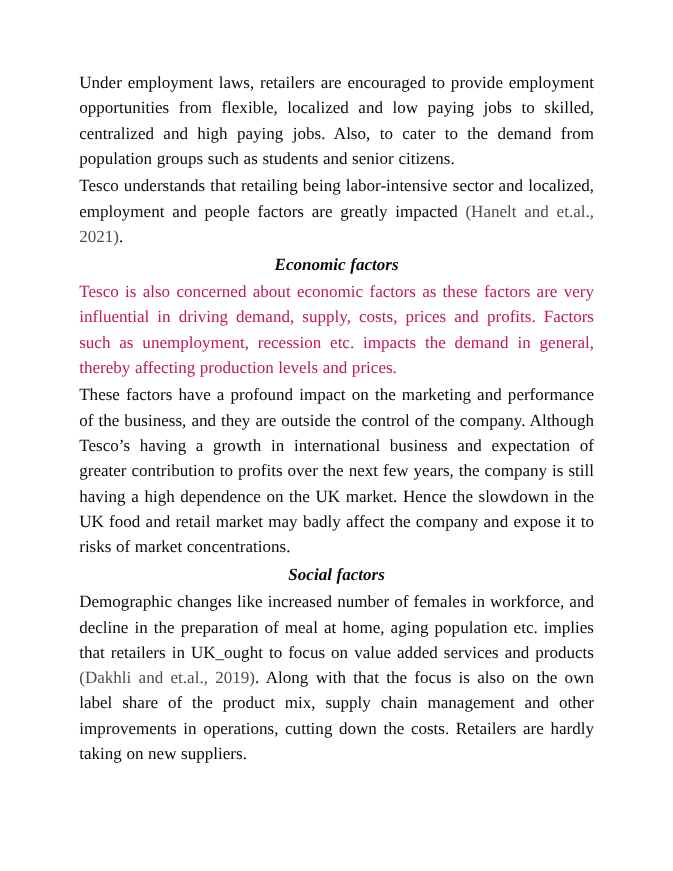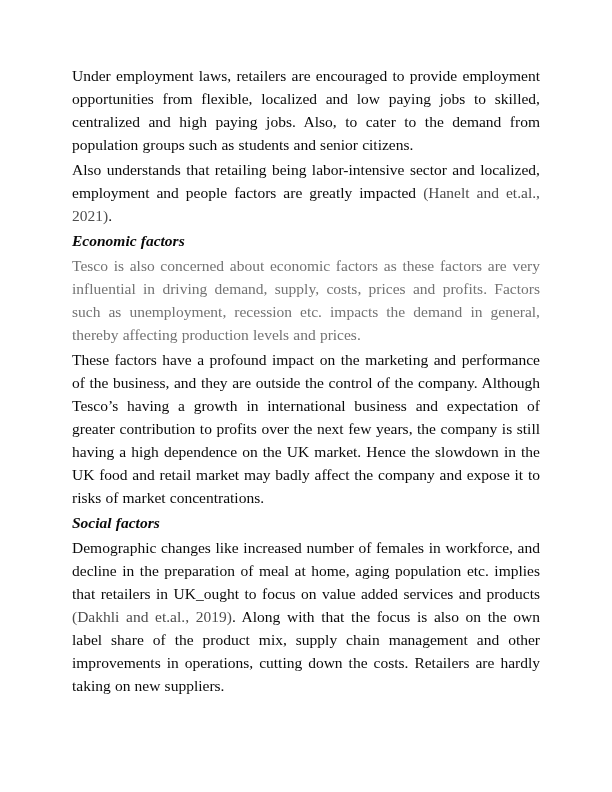--- a/index.html
+++ b/index.html
@@ -25,32 +25,32 @@
     font-size: 15.5px;
     line-height: 23px;
     color: #0a0a0a;
     text-align: justify;
     margin: 0 0 2px 0;
     word-spacing: 0.02em;
   }
   p.para.heading {
     font-weight: bold;
     font-style: italic;
-    text-align: left;
+    text-align: center;
   }
   .citation {
     color: #4d4d4d;
   }
 </style>
 </head>
 <body>
 
 <div class="page">
   <div class="content" id="doc-content">
       <p class="para" style="color: rgb(10, 10, 10);"><span class="run">Under employment laws, retailers are encouraged to provide employment opportunities from flexible, localized and low paying jobs to skilled, centralized and high paying jobs. Also, to cater to the demand from population groups such as students and senior citizens.</span></p>
-      <p class="para" style="color: rgb(10, 10, 10);"><span class="run">Also understands that retailing being labor-intensive sector and localized, employment and people factors are greatly impacted </span><span class="citation" style="color: rgb(77, 77, 77);">(Hanelt and et.al., 2021)</span><span class="run">.</span></p>
+      <p class="para" style="color: rgb(10, 10, 10);"><span class="run">Tesco understands that retailing being labor-intensive sector and localized, employment and people factors are greatly impacted </span><span class="citation" style="color: rgb(77, 77, 77);">(Hanelt and et.al., 2021)</span><span class="run">.</span></p>
       <p class="para heading" style="color: rgb(10, 10, 10);"><span class="run">Economic factors</span></p>
-      <p class="para" style="color: #737373;"><span class="run">Tesco is also concerned about economic factors as these factors are very influential in driving demand, supply, costs, prices and profits. Factors such as unemployment, recession etc. impacts the demand in general, thereby affecting production levels and prices.</span></p>
+      <p class="para" style="color: #be185d;"><span class="run">Tesco is also concerned about economic factors as these factors are very influential in driving demand, supply, costs, prices and profits. Factors such as unemployment, recession etc. impacts the demand in general, thereby affecting production levels and prices.</span></p>
       <p class="para" style="color: rgb(10, 10, 10);"><span class="run">These factors have a profound impact on the marketing and performance of the business, and they are outside the control of the company. Although Tesco’s having a growth in international business and expectation of greater contribution to profits over the next few years, the company is still having a high dependence on the UK market. Hence the slowdown in the UK food and retail market may badly affect the company and expose it to risks of market concentrations.</span></p>
       <p class="para heading" style="color: rgb(10, 10, 10);"><span class="run">Social factors</span></p>
       <p class="para" style="color: rgb(10, 10, 10);"><span class="run">Demographic changes like increased number of females in workforce, and decline in the preparation of meal at home, aging population etc. implies that retailers in UK_ought to focus on value added services and products </span><span class="citation" style="color: rgb(77, 77, 77);">(Dakhli and et.al., 2019)</span><span class="run">. Along with that the focus is also on the own label share of the product mix, supply chain management and other improvements in operations, cutting down the costs. Retailers are hardly taking on new suppliers.</span></p>
     </div>
 </div>
 
 </body></html>

